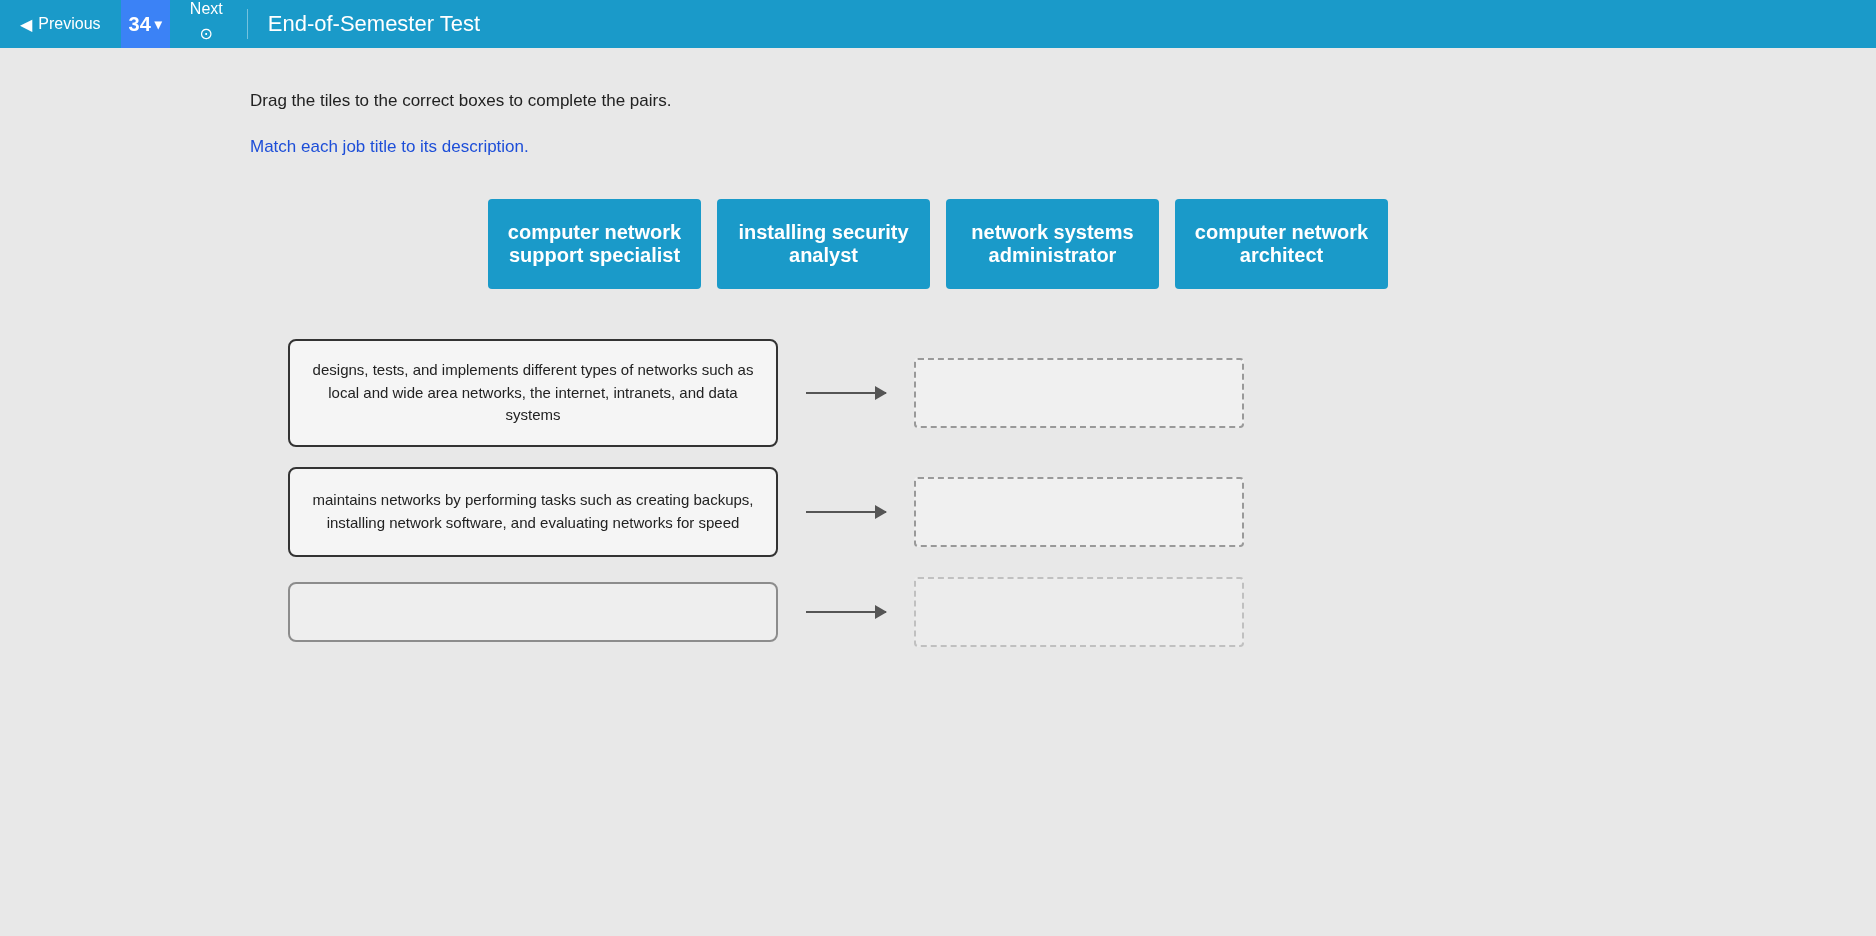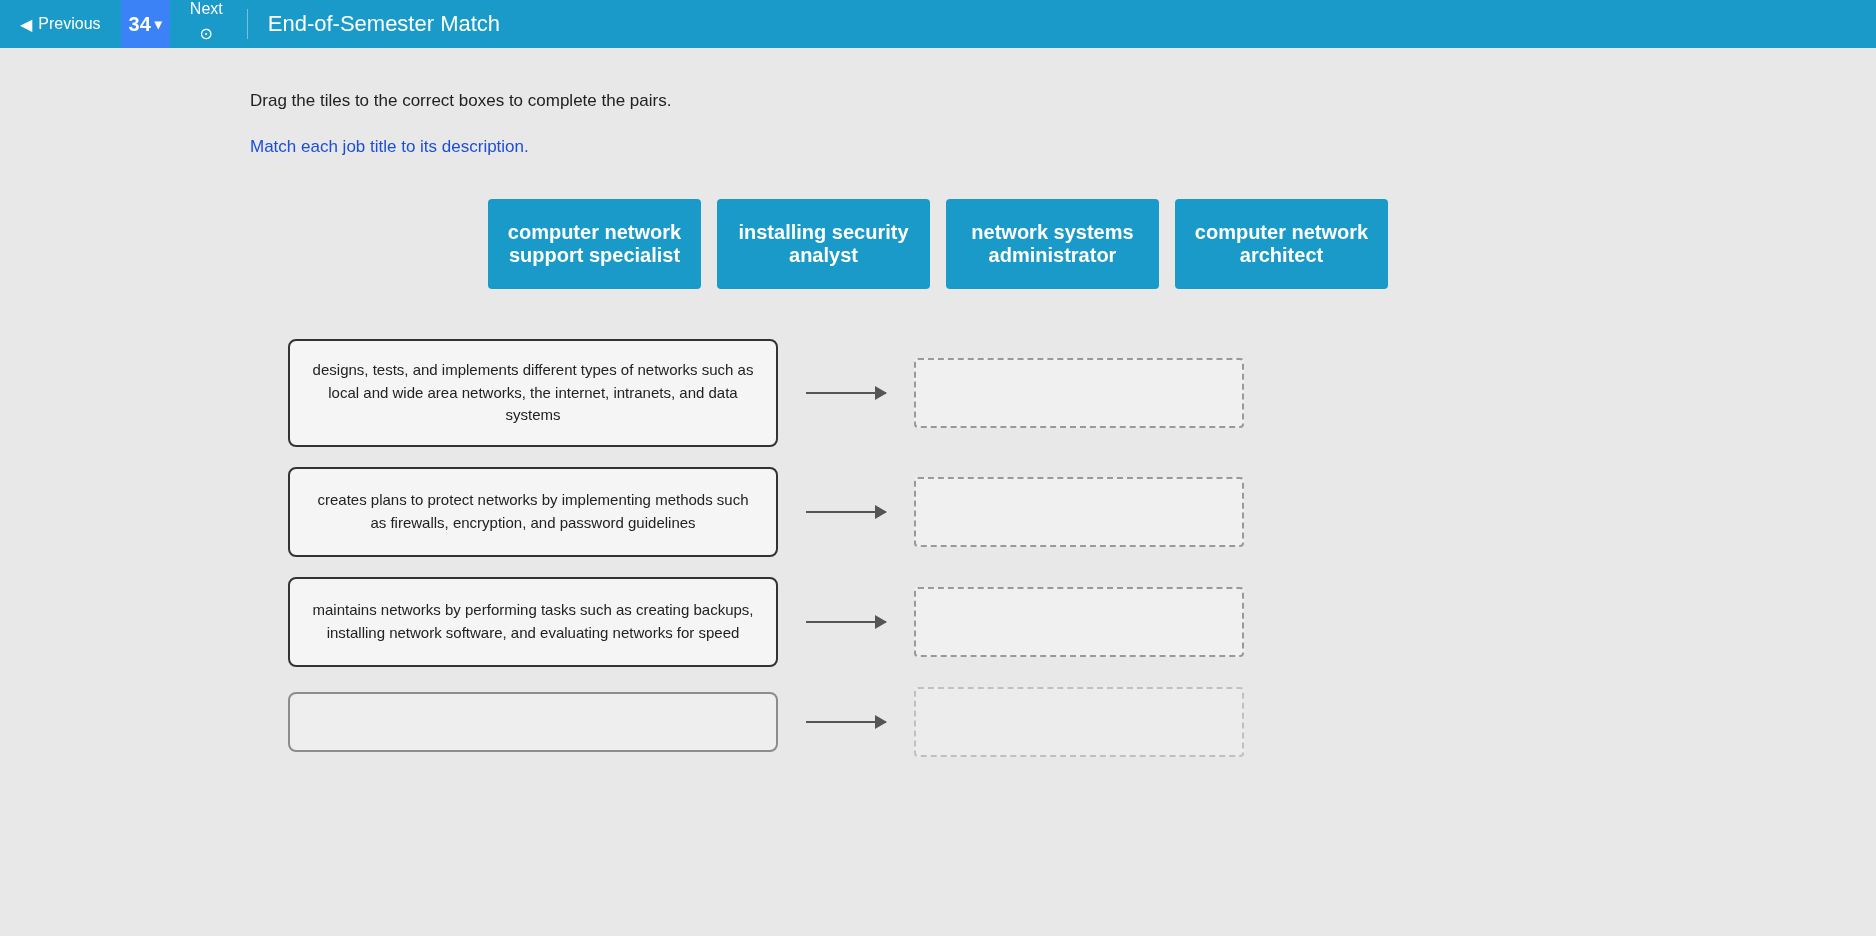--- a/index.html
+++ b/index.html
@@ -209,21 +209,21 @@
     </button>
     <div class="question-num">
       <span>34</span>
       <span class="chevron-down">▾</span>
     </div>
     <button class="next-btn">
       <span>Next</span>
       <span>⊙</span>
     </button>
     <div class="divider-v"></div>
-    <span class="test-title">End-of-Semester Match</span>
+    <span class="test-title">End-of-Semester Test</span>
   </div>
 </div>
 
 <div class="main-content">
 
   <p class="instruction-text">Drag the tiles to the correct boxes to complete the pairs.</p>
   <p class="instruction-text2">Match each job title to its description.</p>
 
   <div class="tiles-grid">
     <div class="tile">computer network support specialist</div>
@@ -235,27 +235,20 @@
   <div class="matching-area">
 
     <div class="match-row">
       <div class="description-box">designs, tests, and implements different types of networks such as local and wide area networks, the internet, intranets, and data systems</div>
       <div class="arrow-container">
         <div class="arrow-line"></div>
       </div>
       <div class="drop-box"></div>
     </div>
 
-    <div class="match-row">
-      <div class="description-box">creates plans to protect networks by implementing methods such as firewalls, encryption, and password guidelines</div>
-      <div class="arrow-container">
-        <div class="arrow-line"></div>
-      </div>
-      <div class="drop-box"></div>
-    </div>
 
     <div class="match-row">
       <div class="description-box">maintains networks by performing tasks such as creating backups, installing network software, and evaluating networks for speed</div>
       <div class="arrow-container">
         <div class="arrow-line"></div>
       </div>
       <div class="drop-box"></div>
     </div>
 
     <div class="match-row">

